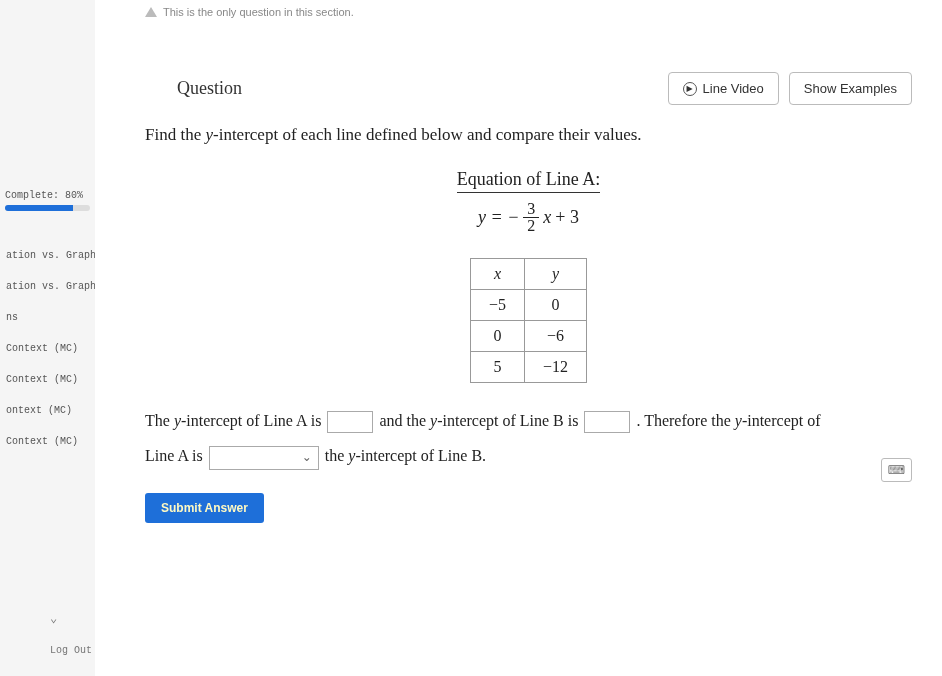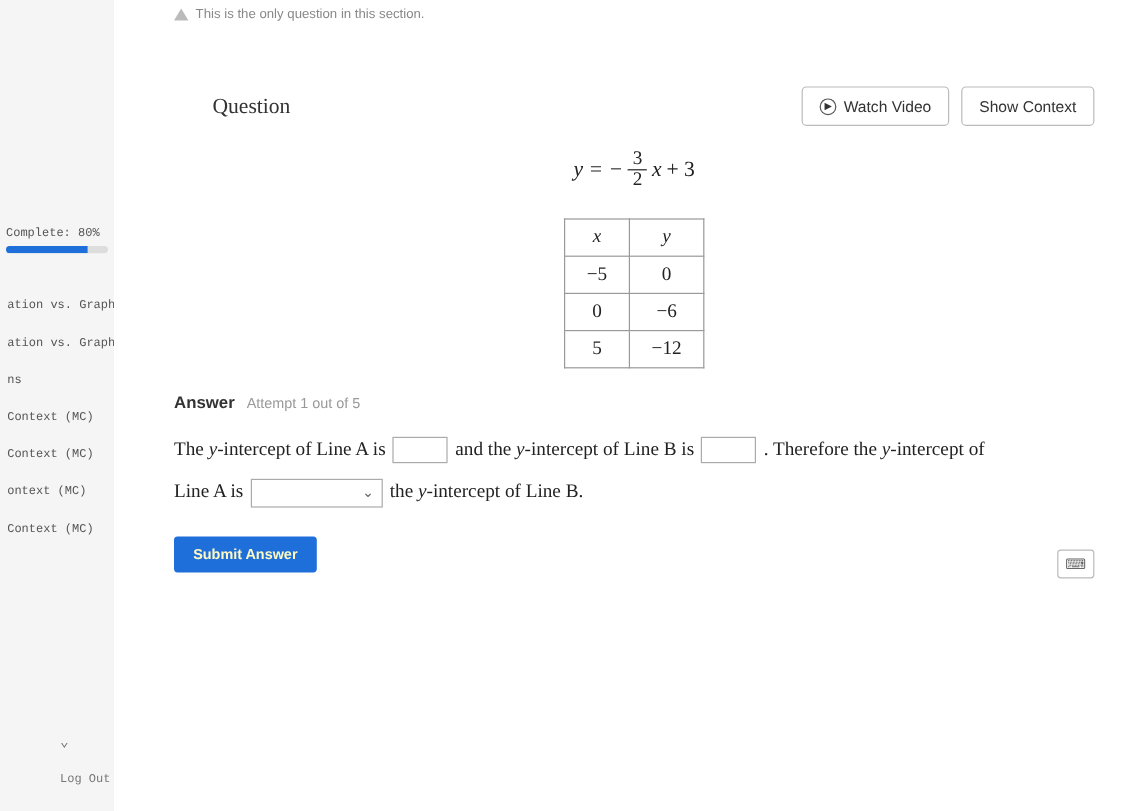--- a/index.html
+++ b/index.html
@@ -245,30 +245,34 @@
     <div class="banner">
       <span class="warn-icon"></span>
       <span>This is the only question in this section.</span>
     </div>
 
     <div class="header-row">
       <div class="question-title">Question</div>
       <div class="header-buttons">
         <button class="btn-outline">
           <span class="play-circle">▶</span>
-          <span>Watch Video</span>
+          <span>Line Video</span>
         </button>
         <button class="btn-outline">
-          <span>Show Context</span>
+          <span>Show Examples</span>
         </button>
       </div>
     </div>
 
+    <p class="prompt">
+      <span>Find the </span><span class="italic">y</span><span>-intercept of each line defined below and compare their values.</span>
+    </p>
 
     <div class="center-block">
+      <div class="eq-title">Equation of Line A:</div>
       <div></div>
       <div class="equation">
         <span class="italic">y = −</span>
         <span class="frac">
           <span class="num">3</span>
           <span class="den">2</span>
         </span>
         <span class="italic">x</span>
         <span> + 3</span>
       </div>
@@ -290,24 +294,20 @@
           <td>−6</td>
         </tr>
         <tr>
           <td>5</td>
           <td>−12</td>
         </tr>
       </tbody>
         </table>
     </div>
 
-    <div class="answer-row">
-      <span class="answer-label">Answer</span>
-      <span class="attempt">Attempt 1 out of 5</span>
-    </div>
 
     <div class="keyboard-icon">⌨</div>
 
     <div class="answer-sentence">
       <span>The </span><span class="italic">y</span><span>-intercept of Line A is </span>
       <span class="blank"></span>
       <span> and the </span><span class="italic">y</span><span>-intercept of Line B is </span>
       <span class="blank"></span>
       <span>. Therefore the </span><span class="italic">y</span><span>-intercept of</span>
       <br>

